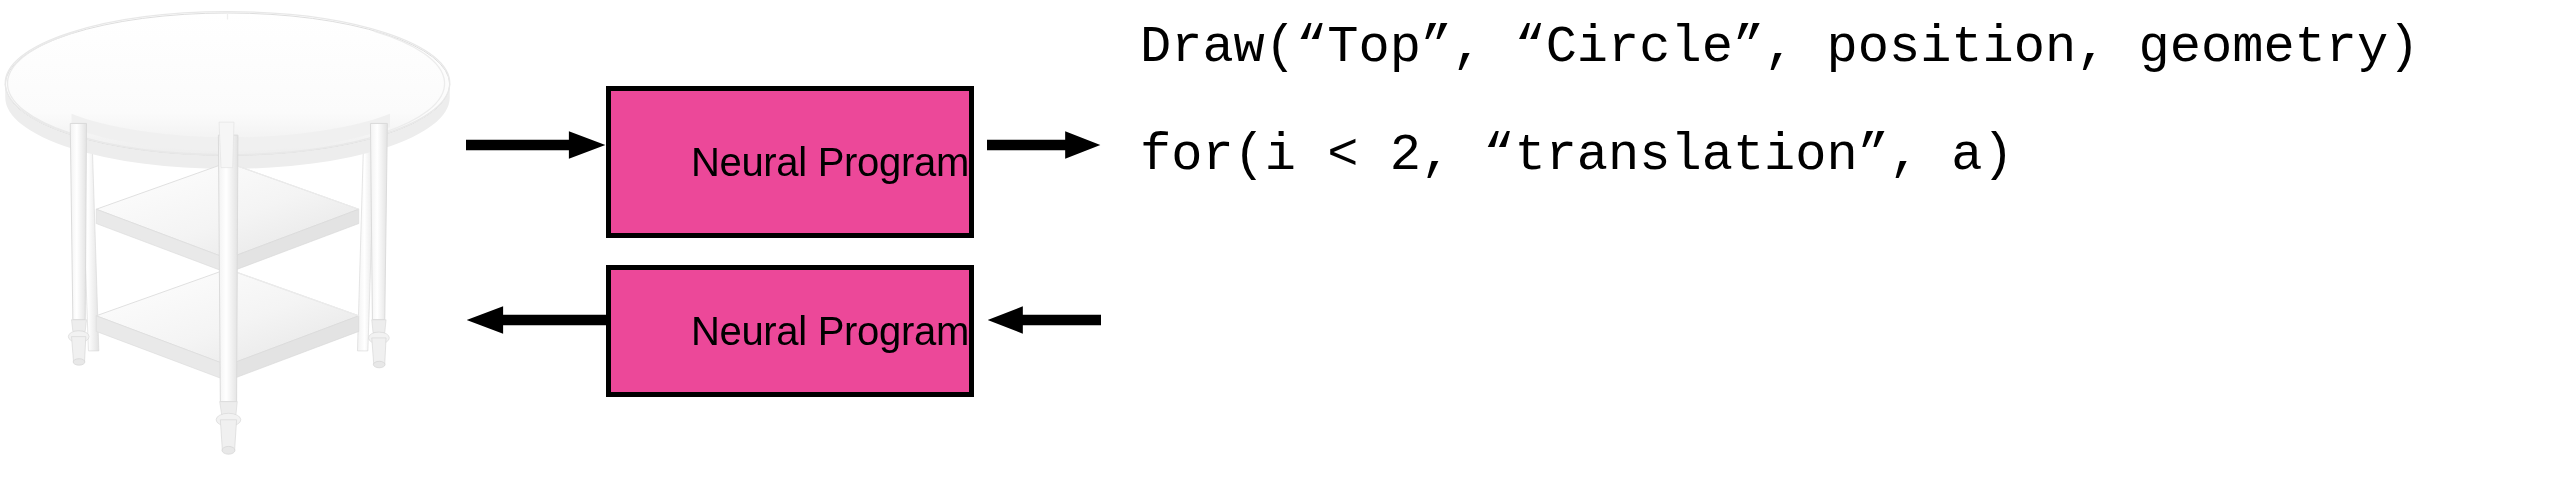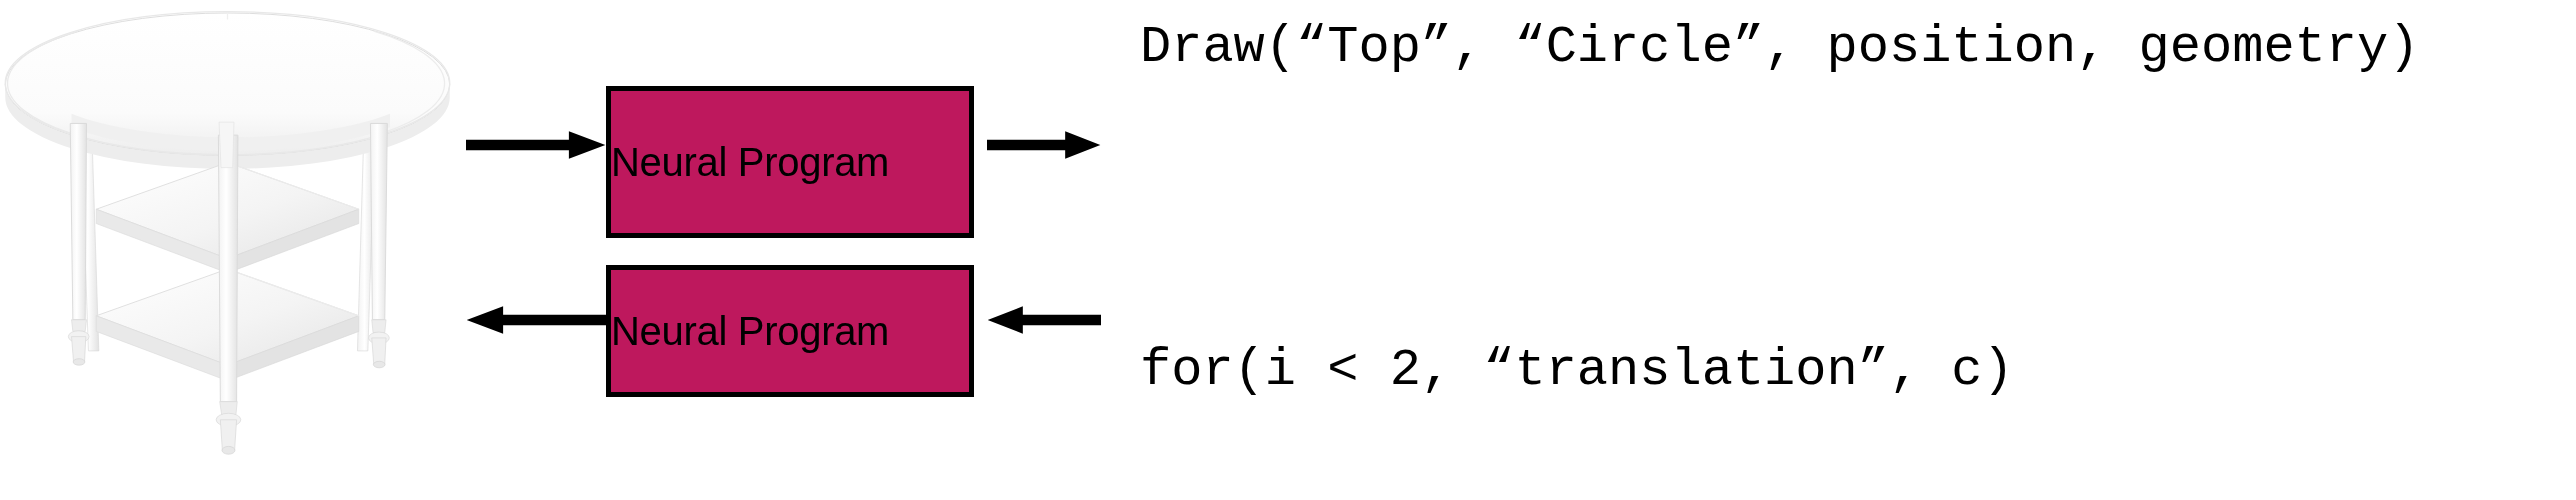--- a/index.html
+++ b/index.html
@@ -22,25 +22,25 @@
     left: 0px;
     top: 0px;
     width: 455px;
     height: 501px;
   }
 
   
   .module-box {
     position: absolute;
     box-sizing: border-box;
-    background: #be185d;
+    background: #ec4899;
     border: 5.8px solid #000000;
     display: flex;
     flex-direction: column;
-    align-items: flex-start;
+    align-items: flex-end;
     justify-content: center;
     line-height: 1.12;
   }
   .module-line {
     font-family: "Liberation Sans", sans-serif;
     font-size: 40px;
     color: #000000;
     white-space: nowrap;
     letter-spacing: -0.3px;
   }
@@ -201,18 +201,18 @@
     <div class="module-line">Neural Program</div>
   </div>
 
   <div id="box-executor" class="module-box">
     <div class="module-line">Neural Program</div>
   </div>
 
   <div id="code-block">
     <div class="code-line" style="top:22px; left:0px;">Draw(“Top”, “Circle”, position, geometry)</div>
     
+    <div class="code-line" style="top:130px; left:0px;">for(i &lt; 2, “translation”, a)</div>
     
-    <div class="code-line" style="top:345px; left:0px;">for(i &lt; 2, “translation”, c)</div>
   </div>
 
 </div>
 
 
 </body></html>

